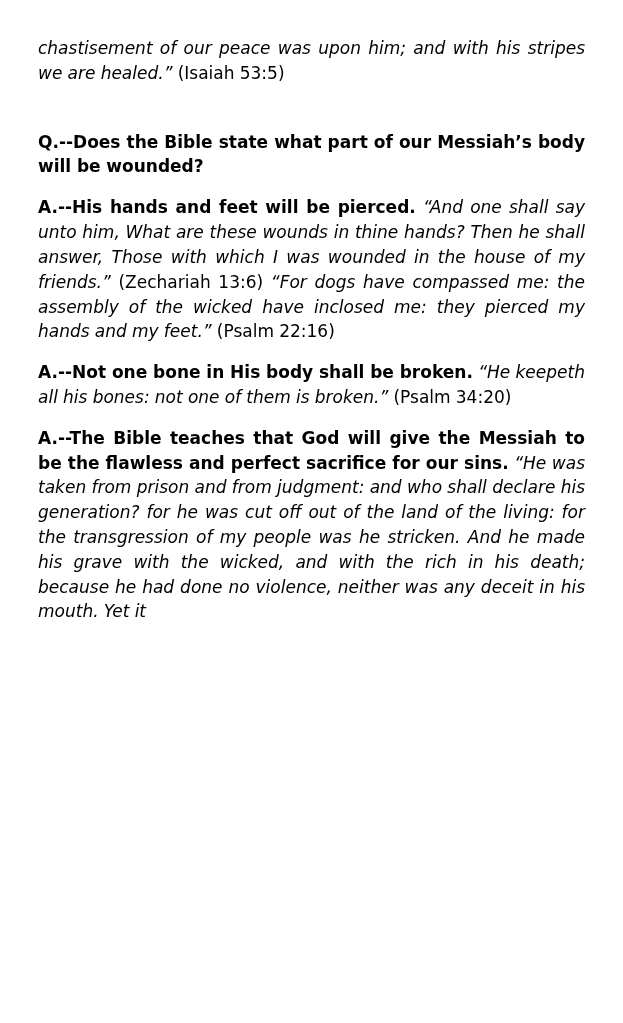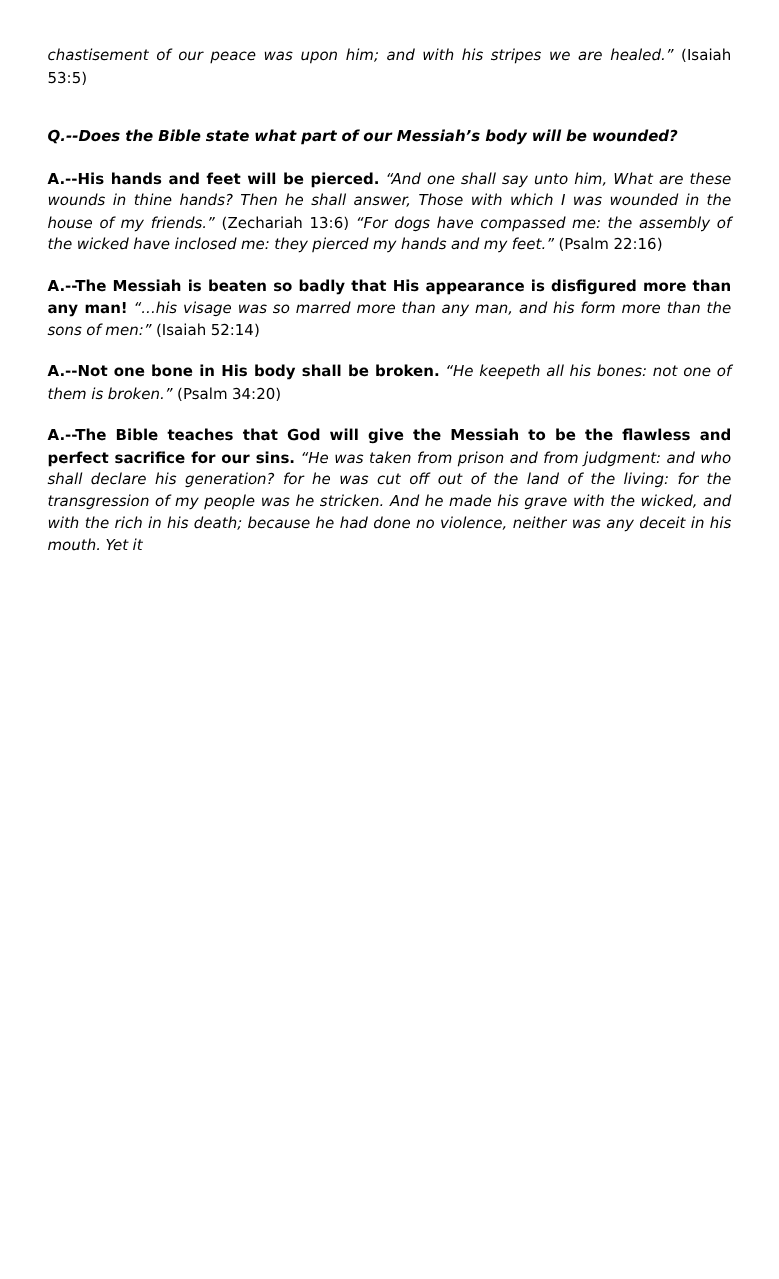--- a/index.html
+++ b/index.html
@@ -15,27 +15,27 @@
     overflow: hidden;
   }
   .page {
     box-sizing: border-box;
     width: 623px;
     height: 1023px;
     padding: 36px 38px 20px 38px;
   }
   .para {
     margin: 0 0 16px 0;
-    font-size: 12px;
+    font-size: 17px;
     line-height: 1.46;
     text-align: justify;
     text-justify: inter-word;
     word-spacing: -0.2px;
   }
-  .para.gap-before { margin-top: 30px; font-style: italic; }
+  .para.gap-before { margin-top: 44px; }
   .para.gap-before-lg { margin-top: 34px; }
   .q {
     font-weight: bold;
   }
   .lead {
     font-weight: bold;
   }
   .quote {
     font-style: italic;
   }
@@ -55,23 +55,20 @@
     <span class="cont">chastisement of our peace was upon him; and with his stripes we are healed.”</span><span class="ref"> (Isaiah 53:5)</span>
   </p>
 
   <p class="para q gap-before">Q.--Does the Bible state what part of our Messiah’s body will be wounded?</p>
 
   <p class="para">
     <span class="lead">A.--His hands and feet will be pierced.</span><span class="quote"> “And one shall say unto him, What are these wounds in thine hands? Then he shall answer, Those with which I was wounded in the house of my friends.”</span><span class="ref"> (Zechariah 13:6)</span><span class="quote"> “For dogs have compassed me: the assembly of the wicked have inclosed me: they pierced my hands and my feet.”</span><span class="ref"> (Psalm 22:16)</span>
   </p>
 
 
-  <p class="para">
-    <span class="lead">A.--The Messiah is beaten so badly that His appearance is disfigured more than any man!</span><span class="quote"> “...his visage was so marred more than any man, and his form more than the sons of men:”</span><span class="ref"> (Isaiah 52:14)</span>
-  </p>
 
   <p class="para">
     <span class="lead">A.--Not one bone in His body shall be broken.</span><span class="quote"> “He keepeth all his bones: not one of them is broken.”</span><span class="ref"> (Psalm 34:20)</span>
   </p>
 
 
   <p class="para">
     <span class="lead">A.--The Bible teaches that God will give the Messiah to be the flawless and perfect sacrifice for our sins.</span><span class="quote"> “He was taken from prison and from judgment: and who shall declare his generation? for he was cut off out of the land of the living: for the transgression of my people was he stricken. And he made his grave with the wicked, and with the rich in his death; because he had done no violence, neither was any deceit in his mouth. Yet it</span>
   </p>
 

